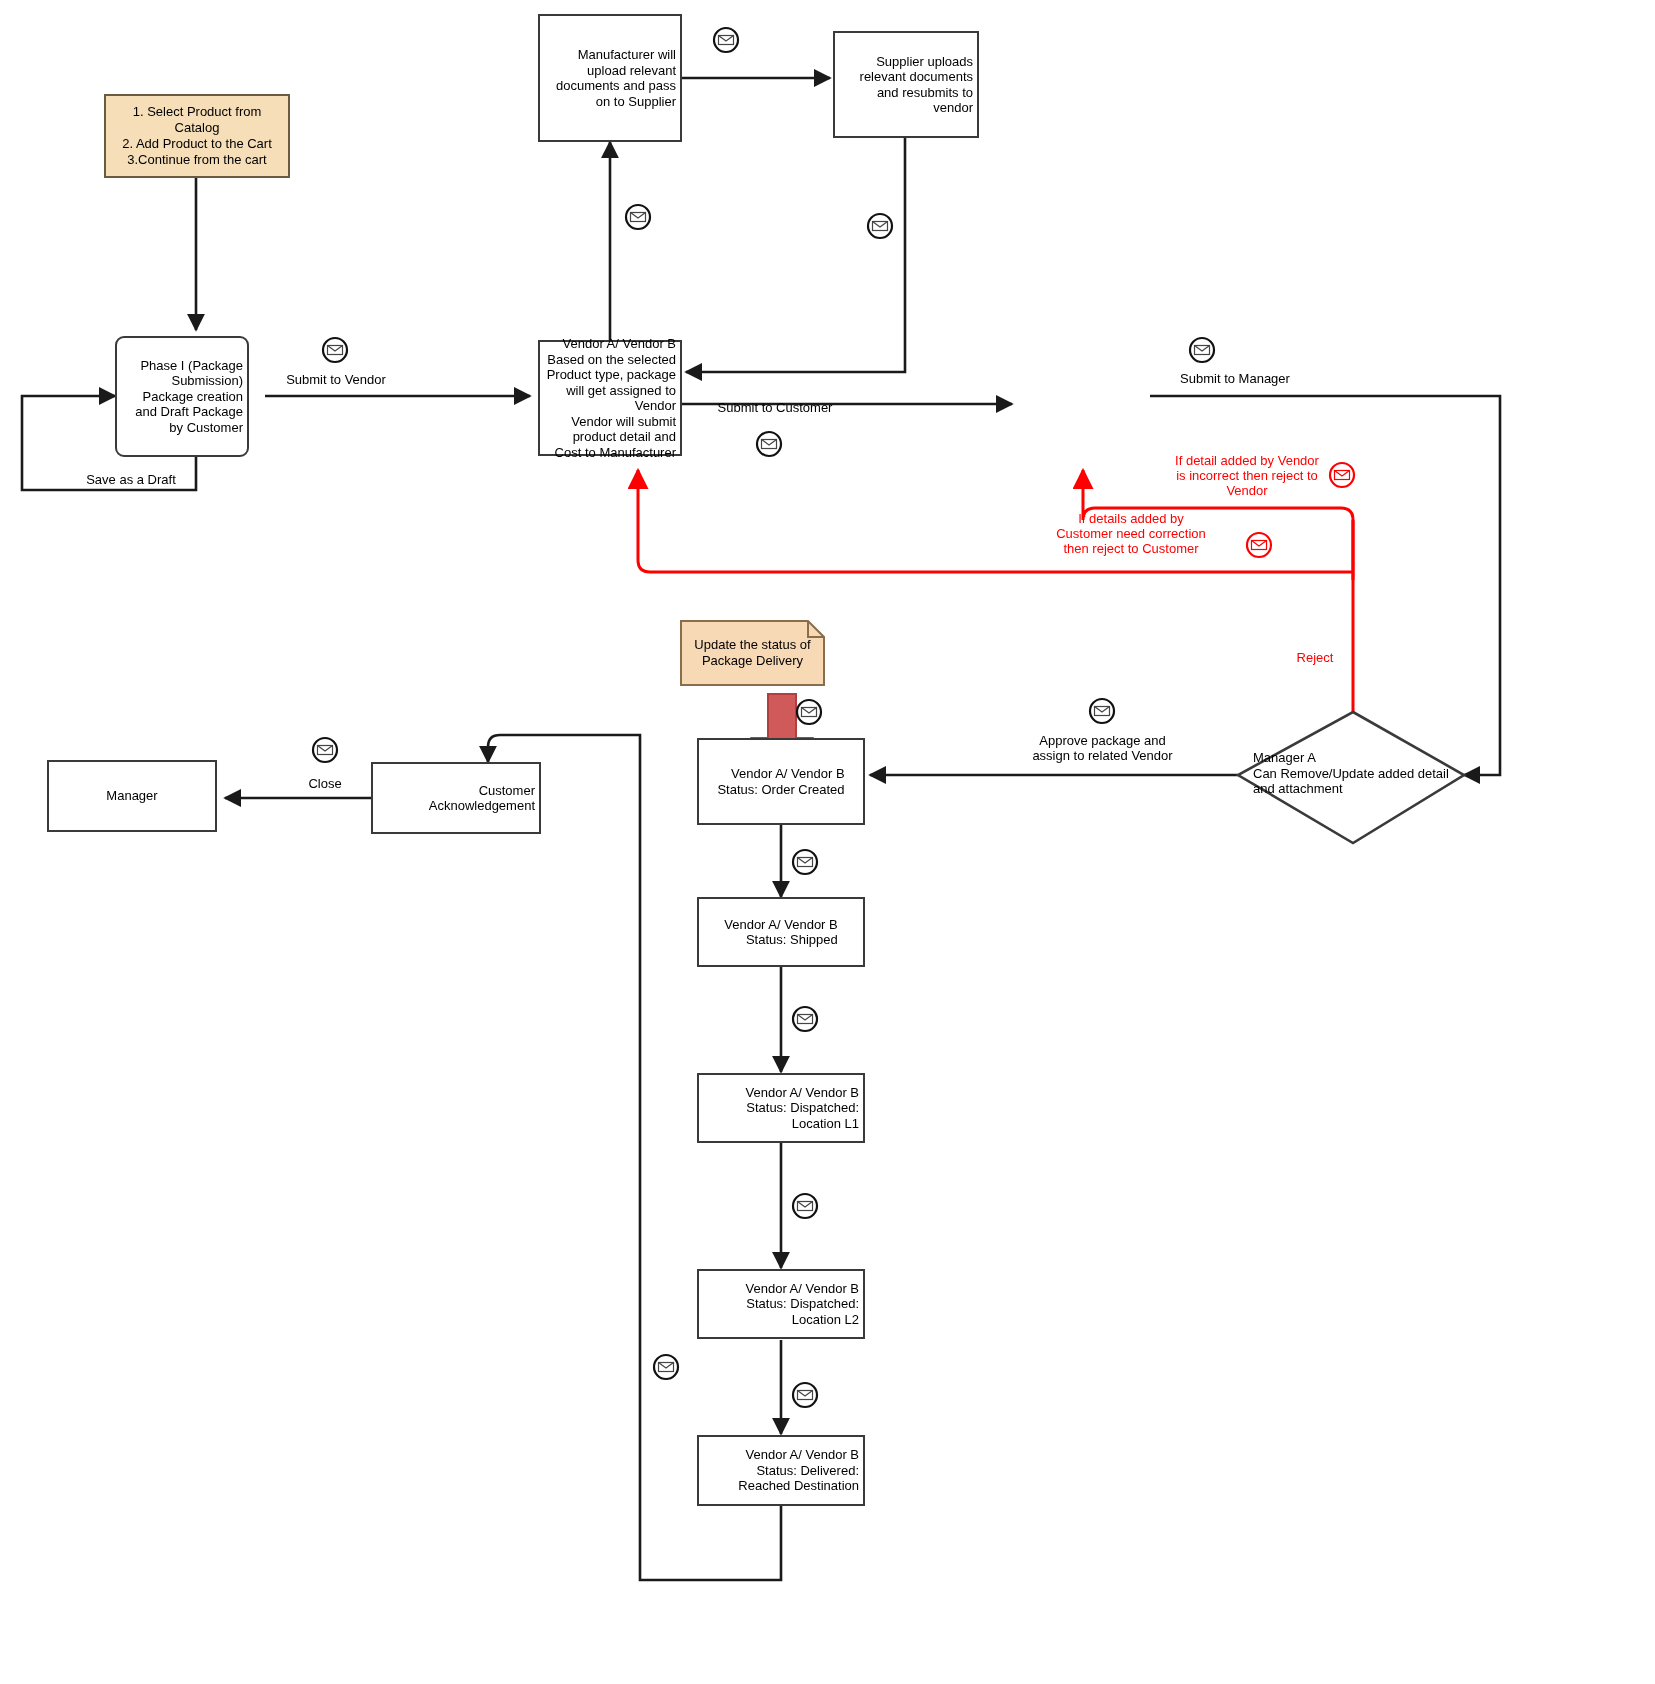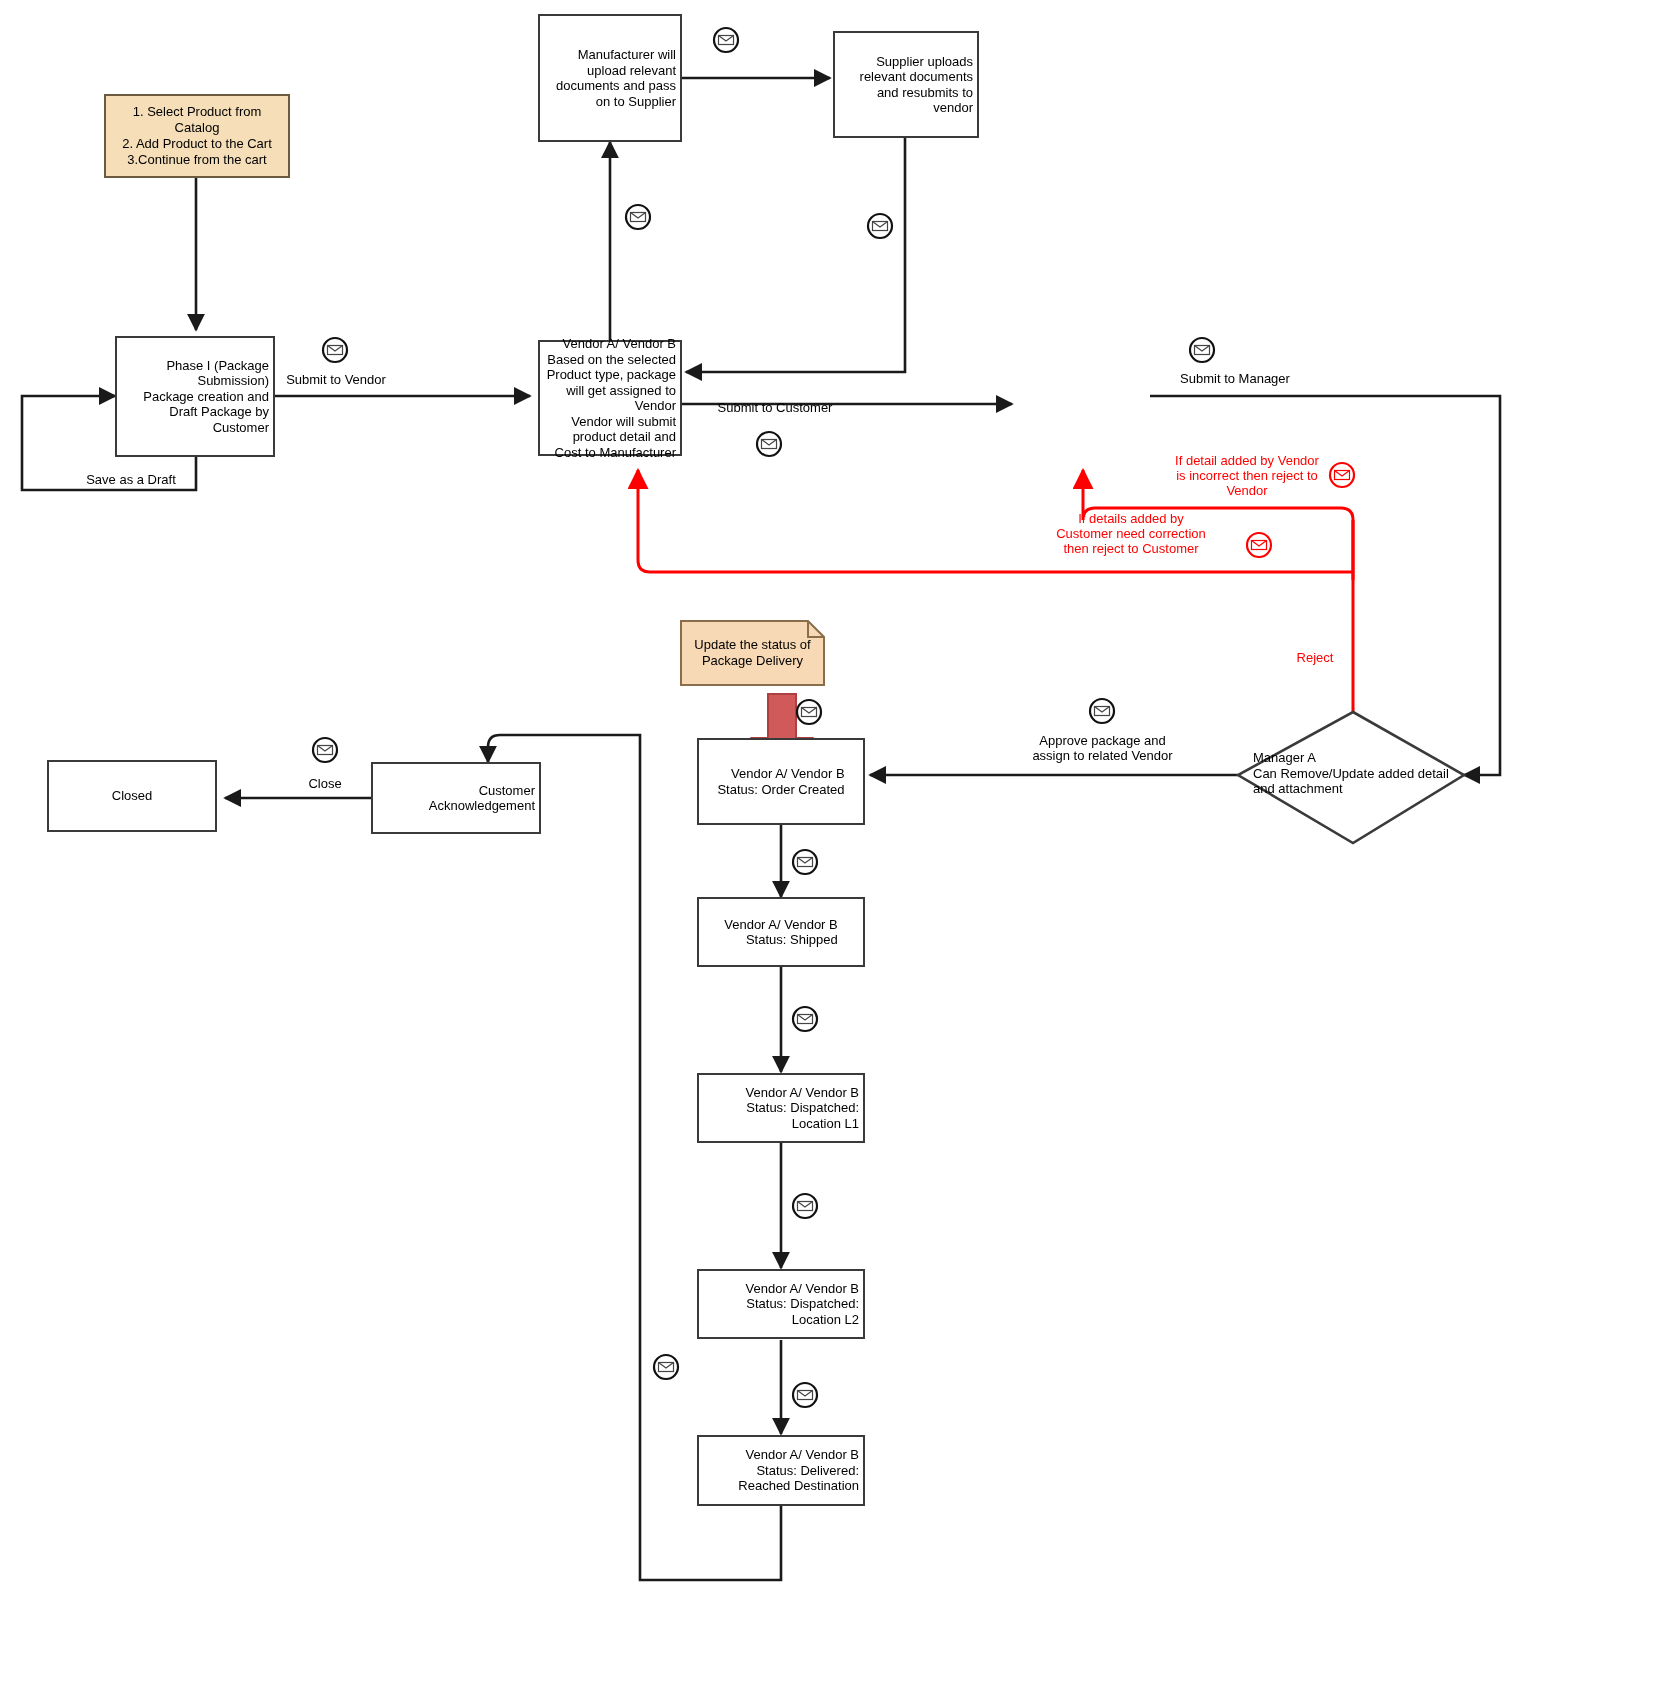--- a/index.html
+++ b/index.html
@@ -243,21 +243,21 @@
   <svg class="mail-icon" style="left:652px; top:1353px;" viewBox="0 0 28 28">
     <circle cx="14" cy="14" r="12" fill="#fff" stroke="#111" stroke-width="2.2"></circle>
     <rect x="6.5" y="9.5" width="15" height="9" fill="#fff" stroke="#444" stroke-width="1.2"></rect>
     <path d="M 6.5 9.5 L 14 15 L 21.5 9.5" fill="none" stroke="#444" stroke-width="1.2"></path>
   </svg>
 
   <div class="note" style="left:104px; top:94px; width:186px; height:84px;">1. Select Product from Catalog
 2. Add Product to the Cart
 3.Continue from the cart</div>
 
-  <div class="node" style="left:115px; top:336px; width:160px; height:121px;">Phase I (Package Submission)
+  <div class="node" style="left:115px; top:336px; width:134px; height:121px;border-radius:9px;">Phase I (Package Submission)
 Package creation and Draft Package by Customer</div>
 
   <div class="node" style="left:538px; top:14px; width:144px; height:128px;">Manufacturer will upload relevant documents and pass on to Supplier</div>
 
   <div class="node" style="left:833px; top:31px; width:146px; height:107px;">Supplier uploads relevant documents and resubmits to vendor</div>
 
   <div class="node" style="left:538px; top:340px; width:144px; height:116px;">Vendor A/ Vendor B
 Based on the selected Product type, package will get assigned to Vendor
 Vendor will submit product detail and Cost to Manufacturer</div>
 
@@ -278,21 +278,21 @@
 Status: Dispatched: Location L1</div>
 
   <div class="node" style="left:697px; top:1269px; width:168px; height:70px;">Vendor A/ Vendor B
 Status: Dispatched: Location L2</div>
 
   <div class="node" style="left:697px; top:1435px; width:168px; height:71px;">Vendor A/ Vendor B
 Status: Delivered: Reached Destination</div>
 
   <div class="node" style="left:371px; top:762px; width:170px; height:72px;">Customer Acknowledgement</div>
 
-  <div class="node" style="left:47px; top:760px; width:170px; height:72px;">Closed</div>
+  <div class="node" style="left:47px; top:760px; width:170px; height:72px;">Manager</div>
 
   <div class="edge-label" style="left:270px; top:372px; width:132px;">Submit to Vendor</div>
 
   <div class="edge-label" style="left:56px; top:472px; width:150px;">Save as a Draft</div>
 
   <div class="edge-label" style="left:700px; top:400px; width:150px;">Submit to Customer</div>
 
   <div class="edge-label" style="left:1140px; top:371px; width:190px;">Submit to Manager</div>
 
   <div class="edge-label" style="left:1025px; top:733px; width:155px;">Approve package and

